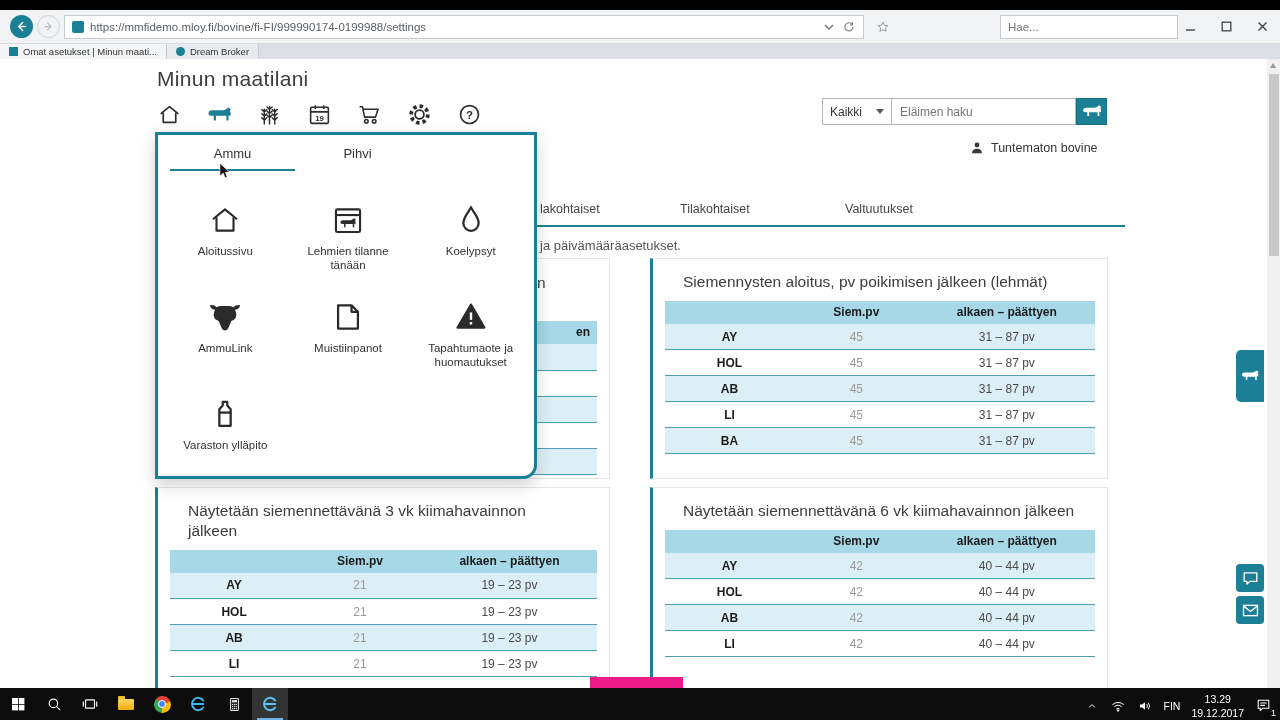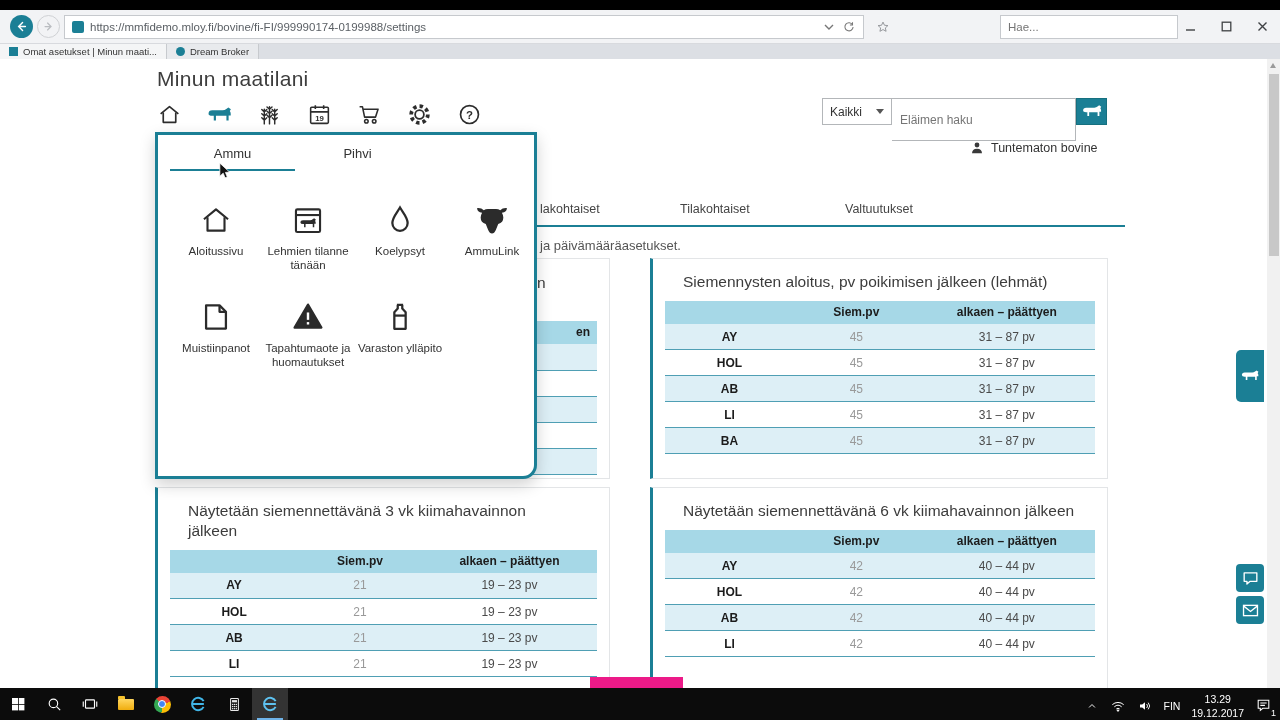--- a/index.html
+++ b/index.html
@@ -32,21 +32,21 @@
 
   
   .content{position:absolute;left:0;top:59px;width:1280px;height:629px;background:#fff;overflow:hidden}
   .app-title{position:absolute;left:157px;top:8px;font-size:21px;font-weight:500;color:#3d3d3d;letter-spacing:.3px}
   .navrow{position:absolute;left:156px;top:42px;display:flex;gap:23px}
   .nav-btn{width:27px;height:27px;display:flex;align-items:center;justify-content:center}
   .ic{display:block}
   .filtergrp{position:absolute;left:822px;top:39px;height:27px;display:flex}
   .selectbox{width:70px;height:27px;border:1px solid #b3b6b9;background:#fff;display:flex;align-items:center;padding:0 7px;font-size:12px;color:#333;gap:6px}
   .selectbox .caret{margin-left:auto;width:0;height:0;border-left:4px solid transparent;border-right:4px solid transparent;border-top:5px solid #555}
-  .animal-input{width:184px;height:43px;border:1px solid #b3b6b9;border-left:none;padding:0 8px;font-size:12px;color:#333;outline:none}
+  .animal-input{width:184px;height:27px;border:1px solid #b3b6b9;border-left:none;padding:0 8px;font-size:12px;color:#333;outline:none}
   .cowbtn{width:31px;height:27px;background:#1b7f95;border:1px solid #16707f;display:flex;align-items:center;justify-content:center;color:#fff}
   .userrow{position:absolute;left:969px;top:81px;display:flex;align-items:center;gap:6px;font-size:12.5px;color:#333}
 
   .stab{position:absolute;top:143px;font-size:12.5px;color:#444}
   #stab1{left:540px}#stab2{left:680px}#stab3{left:845px}
   .stripline{position:absolute;left:155px;top:166px;width:970px;height:2px;background:#1b7f95}
   .desc{position:absolute;left:540px;top:179px;font-size:13px;color:#555}
 
   
   .card{position:absolute;background:#fff;border:1px solid #e3e5e7;border-left:3px solid #1b7f95}
@@ -65,21 +65,21 @@
   #card1 table{margin-top:62px}
   .title-frag{position:absolute;left:379px;top:15px;font-size:15.5px;font-weight:500;color:#3c3c3c}
   .hdr-frag{position:absolute;left:418px;top:66px;font-size:12px;font-weight:bold;color:#1c1c1c}
 
   
   .panel{position:absolute;left:155px;top:73px;width:382px;height:347px;background:#fff;border:3px solid #1b7f95;border-radius:0 0 14px 0;box-shadow:0 6px 16px rgba(0,0,0,.18);z-index:10}
   .ptabs{display:flex;padding-left:12px}
   .ptab{width:125px;text-align:center;font-size:13px;color:#333;padding:11px 0 8px;border-bottom:2px solid transparent}
   .ptab.active{border-bottom-color:#1b7f95}
   .cursor{position:absolute;left:60px;top:27px;z-index:11}
-  .pgrid{position:absolute;left:12px;top:58px;width:368px;display:grid;grid-template-columns:repeat(4,1fr);grid-auto-rows:81px;row-gap:16px}
+  .pgrid{position:absolute;left:6px;top:58px;width:368px;display:grid;grid-template-columns:repeat(3,1fr);grid-auto-rows:81px;row-gap:16px}
   .pitem{display:flex;flex-direction:column;align-items:center;gap:7px;padding-top:10px}
   .pilabel{font-size:11.5px;color:#333;text-align:center;line-height:1.25;max-width:106px}
 
   
   .cowquick{position:absolute;left:1236px;top:291px;width:28px;height:52px;background:#1b7f95;border-radius:5px 0 0 5px;display:flex;align-items:center;justify-content:center;color:#fff;z-index:12}
   .sqbtn{position:absolute;left:1236px;width:28px;height:28px;background:#1b7f95;border-radius:4px;display:flex;align-items:center;justify-content:center;z-index:12}
   #chatbtn{top:505px}#mailbtn{top:537px}
   .scroll{position:absolute;right:0;top:0;width:13px;height:629px;background:#f1f1f1;z-index:4}
   .scroll .arrow{position:absolute;top:4px;left:3px;width:0;height:0;border-left:3.5px solid transparent;border-right:3.5px solid transparent;border-bottom:5px solid #9a9a9a}
   .thumb{position:absolute;left:1.5px;top:15px;width:10px;height:182px;background:#c8c8c8}

